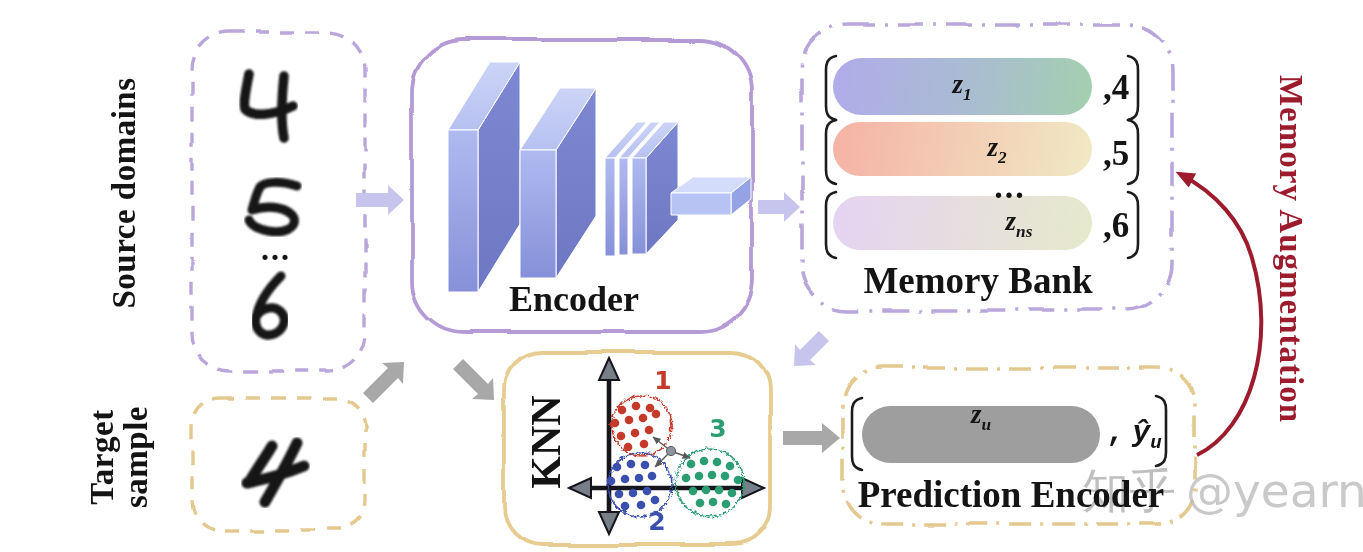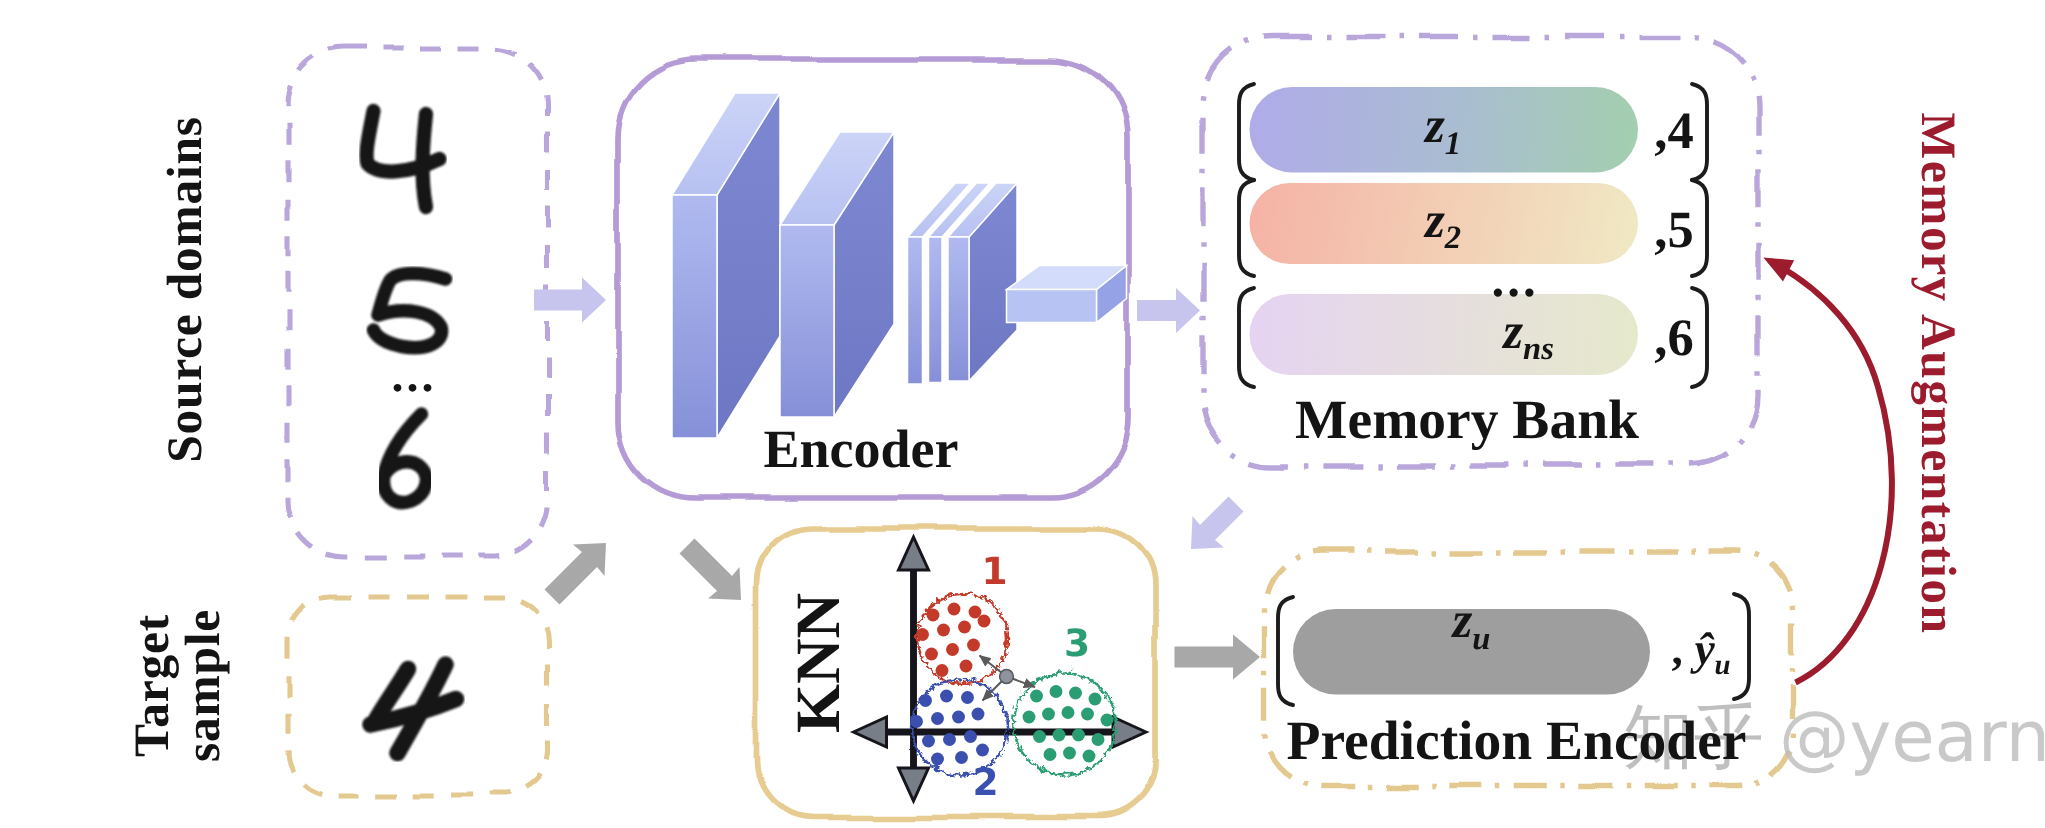--- a/index.html
+++ b/index.html
@@ -8,24 +8,24 @@
   .stage svg.layer{position:absolute;left:0;top:0;}
   .t{position:absolute;transform:translate(-50%,-50%);white-space:nowrap;color:#141414;
      font-weight:bold;line-height:1.04;text-align:center;}
   .rot-ccw{transform:translate(-50%,-50%) rotate(-90deg);}
   .rot-cw{transform:translate(-50%,-50%) rotate(90deg);}
   .side-label{font-size:33px;letter-spacing:.5px;}
   .box-label{font-size:36px;}
   .memaug{font-size:33px;color:var(--dark-red);letter-spacing:1px;}
   .knn-t{font-size:42px;}
   .ell{font-size:32px;letter-spacing:2px;}
-  .ztext{font-size:34px;font-style:italic;}
+  .ztext{font-size:27px;font-style:italic;}
   .ztext sub{font-size:64%;font-style:italic;}
   .tag{font-size:35px;}
-  .predtag{font-size:30px;}
+  .predtag{font-size:30px;font-family:Liberation Mono, monospace;}
   .predtag .it{font-style:italic;}
   .predtag sub{font-size:64%;font-style:italic;}
   .comma{margin-right:8px;font-style:normal;}
   .clnum{font-family:"DejaVu Sans",sans-serif;font-weight:600;font-size:25px;}
   .c1{color:var(--cluster1);} .c2{color:var(--cluster2);} .c3{color:var(--cluster3);}
   .pill{position:absolute;border-radius:30px;}
   .pill-1{left:833px;top:58px;width:259px;height:57px;
           background:linear-gradient(95deg,var(--pill1-left),var(--pill1-mid) 55%,var(--pill1-right));}
   .pill-2{left:833px;top:122px;width:259px;height:54px;
           background:linear-gradient(100deg,var(--pill2-left),var(--pill2-right));}
@@ -236,21 +236,21 @@
   </div>
   <div class="t ell" style="left:276px;top:250px">...</div>
   <div class="t box-label" style="left:978px;top:281px;font-size:37px">Memory Bank</div>
   <div class="t box-label" style="left:574px;top:300px">Encoder</div>
   <div class="t rot-ccw knn-t" style="left:547px;top:442px">KNN</div>
   <div class="t box-label" style="left:1011px;top:495px;font-size:37px">Prediction Encoder</div>
   <div class="t rot-cw memaug" style="left:1291px;top:249px">Memory Augmentation</div>
 
   <div class="t ztext" style="left:962px;top:87px">
     <span>z</span><sub>1</sub></div>
-  <div class="t ztext" style="left:962px;top:150px">
+  <div class="t ztext" style="left:997px;top:150px">
     <span>z</span><sub>2</sub></div>
   <div class="t ell" style="left:1010px;top:187px;font-size:34px">...</div>
   <div class="t ztext" style="left:1019px;top:224px">
     <span>z</span><sub>ns</sub></div>
   <div class="t tag" style="left:1116px;top:88px">,4</div>
   <div class="t tag" style="left:1116px;top:154px">,5</div>
   <div class="t tag" style="left:1116px;top:226px">,6</div>
 
   <div class="t ztext" style="left:981px;top:417px">
     <span>z</span><sub>u</sub></div>

